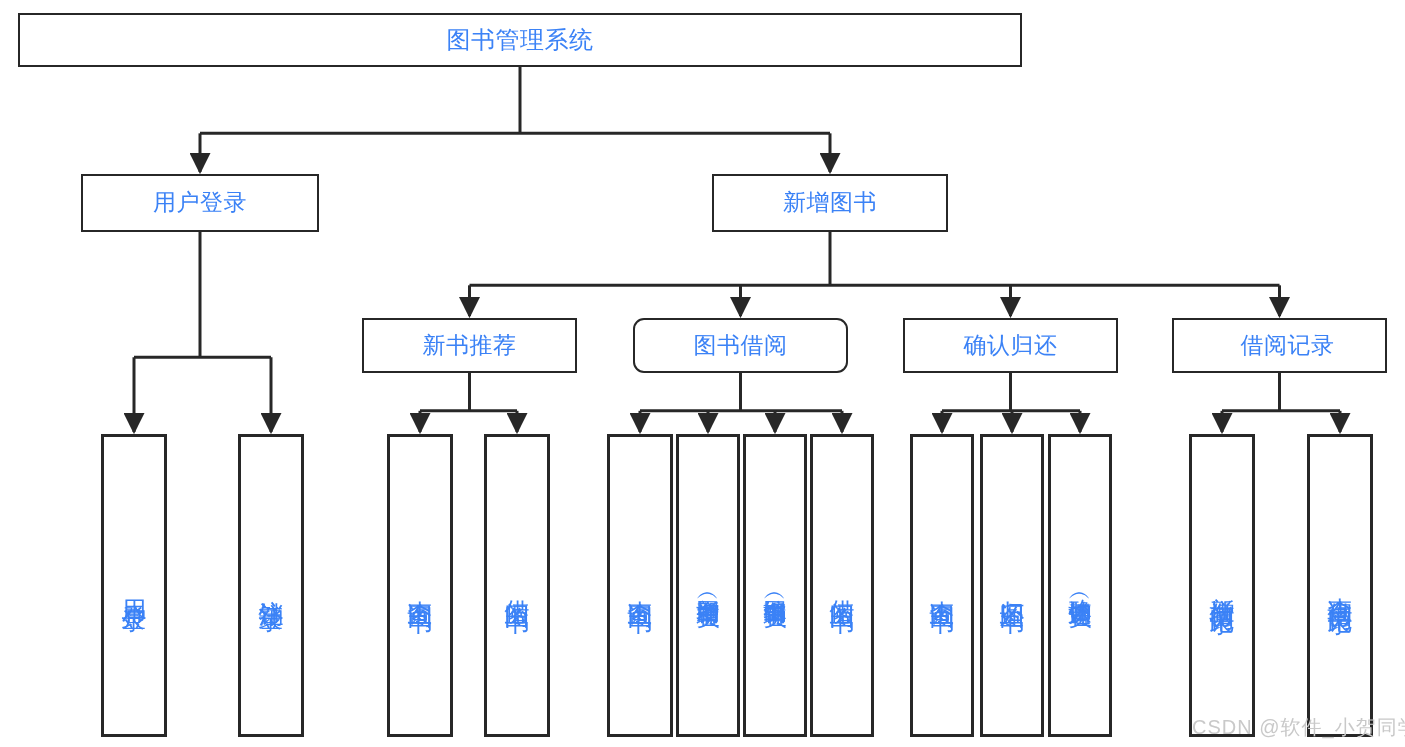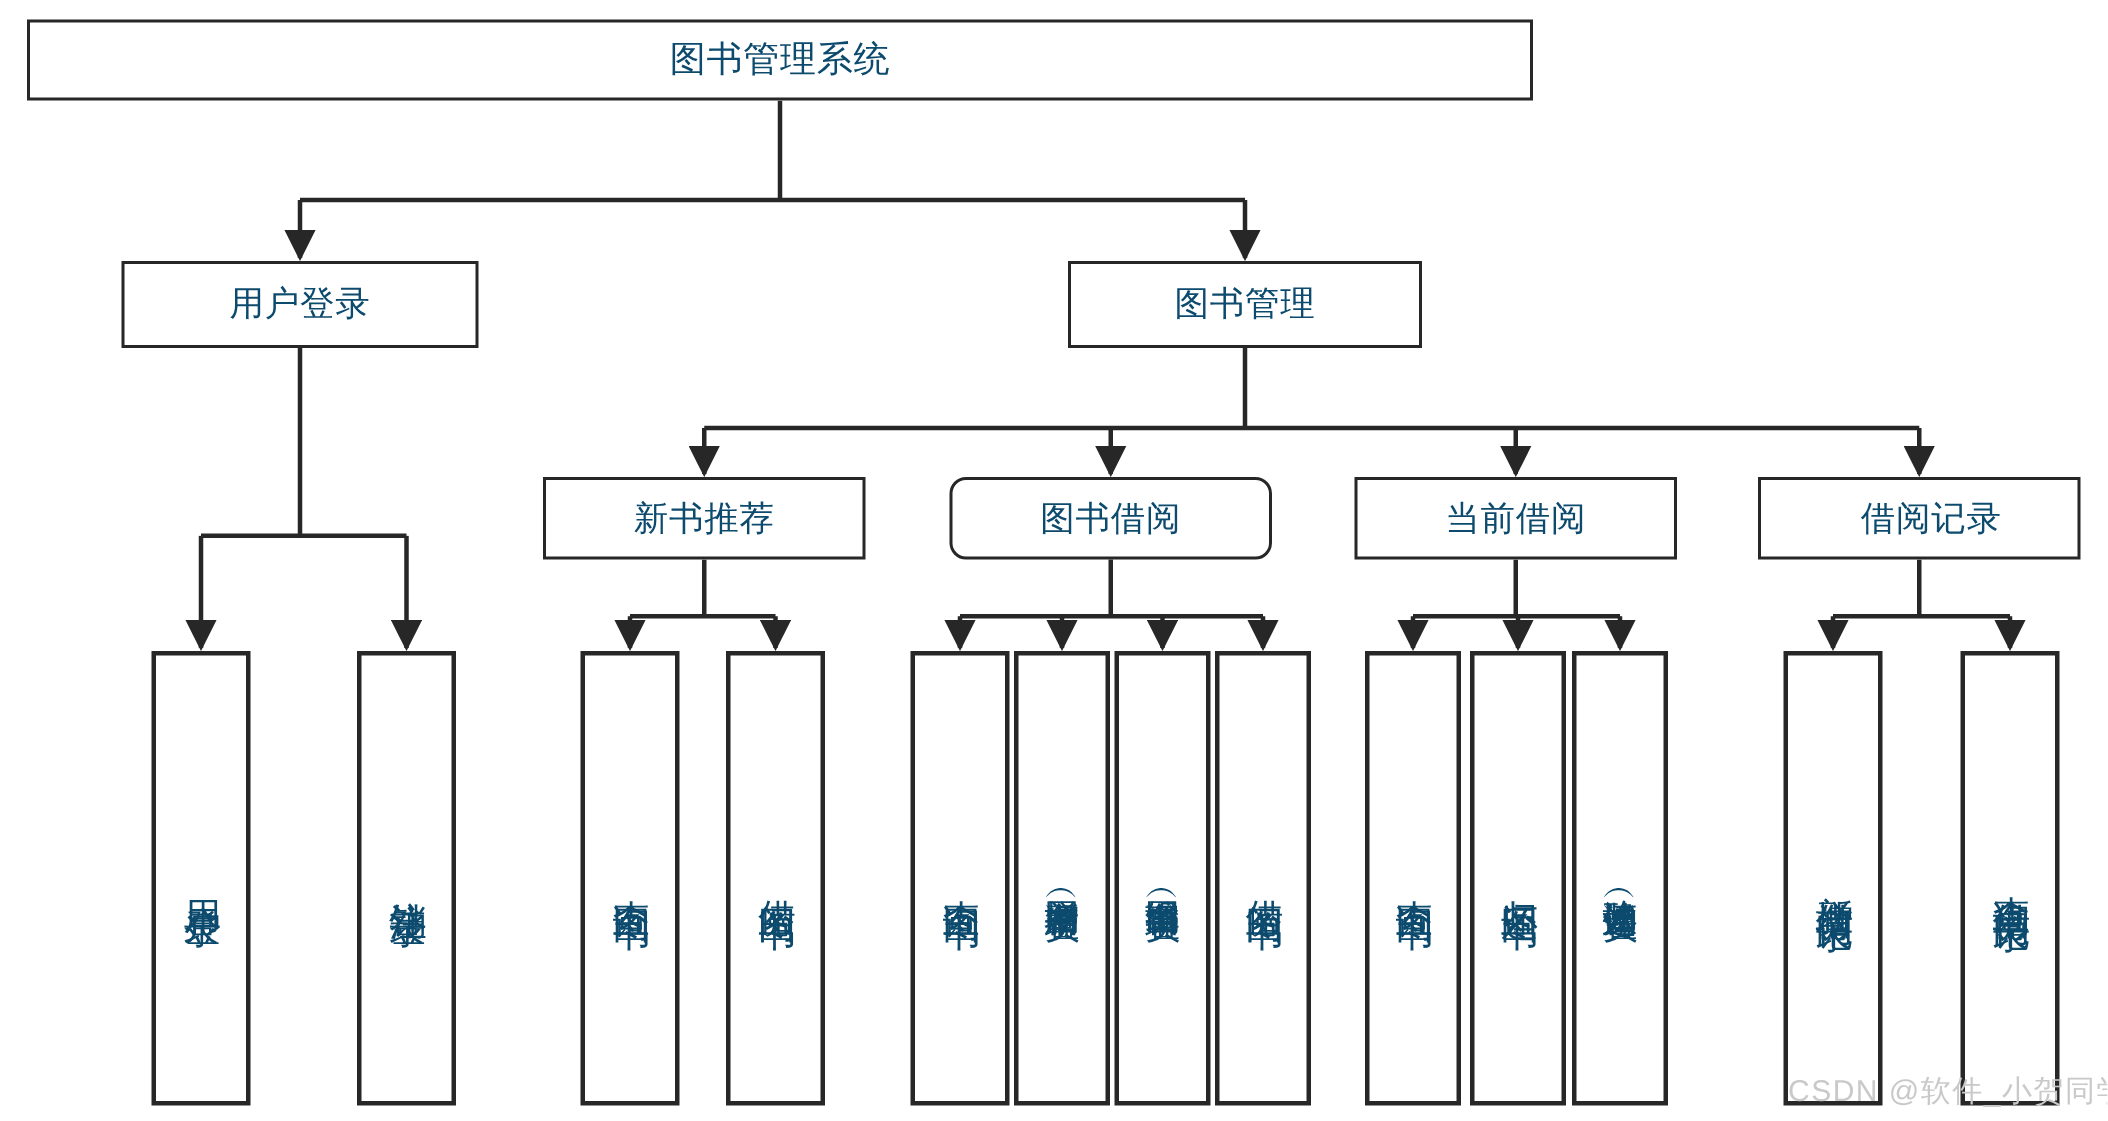--- a/index.html
+++ b/index.html
@@ -26,21 +26,21 @@
     pointer-events: none;
   }
   .node {
     position: absolute;
     box-sizing: border-box;
     background: #ffffff;
     border: 2.5px solid #272727;
     display: flex;
     align-items: center;
     justify-content: center;
-    color: #0c4a6e;
+    color: #3b82f6;
   }
   .node .lbl {
     display: block;
     text-align: center;
     line-height: 1.18;
     white-space: nowrap;
     letter-spacing: 0.5px;
   }
   
   .h-node .lbl {
@@ -123,31 +123,31 @@
   </svg>
 
   <div class="node h-node root" id="n-root" style="left: 18px; top: 13px; width: 1004px; height: 54px;">
     <span class="lbl">图书管理系统</span>
   </div>
 
   <div class="node h-node" id="n-user-login" style="left: 81px; top: 174px; width: 238px; height: 58px;">
     <span class="lbl">用户登录</span>
   </div>
   <div class="node h-node" id="n-book-manage" style="left: 712px; top: 174px; width: 236px; height: 58px;">
-    <span class="lbl">图书管理</span>
+    <span class="lbl">新增图书</span>
   </div>
 
   <div class="node h-node" id="n-new-book-rec" style="left: 362px; top: 318px; width: 215px; height: 55px;">
     <span class="lbl">新书推荐</span>
   </div>
   <div class="node h-node" id="n-book-borrow" style="left: 633px; top: 318px; width: 215px; height: 55px; border-radius: 11px;">
     <span class="lbl">图书借阅</span>
   </div>
   <div class="node h-node" id="n-current-borrow" style="left: 903px; top: 318px; width: 215px; height: 55px;">
-    <span class="lbl">当前借阅</span>
+    <span class="lbl">确认归还</span>
   </div>
   <div class="node h-node" id="n-borrow-record" style="left: 1172px; top: 318px; width: 215px; height: 55px; padding-left: 16px;">
     <span class="lbl">借阅记录</span>
   </div>
 
   <div id="leaf-container">
       <div class="node v-node" style="left: 101px; top: 434px; width: 66px; height: 303px;">
         <span class="lbl">用户登录</span>
       </div>
       <div class="node v-node" style="left: 238px; top: 434px; width: 66px; height: 303px;">

